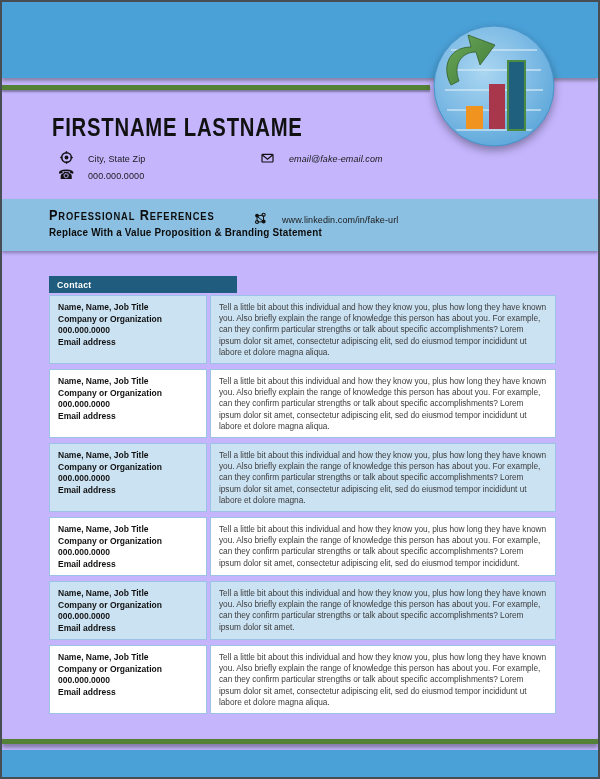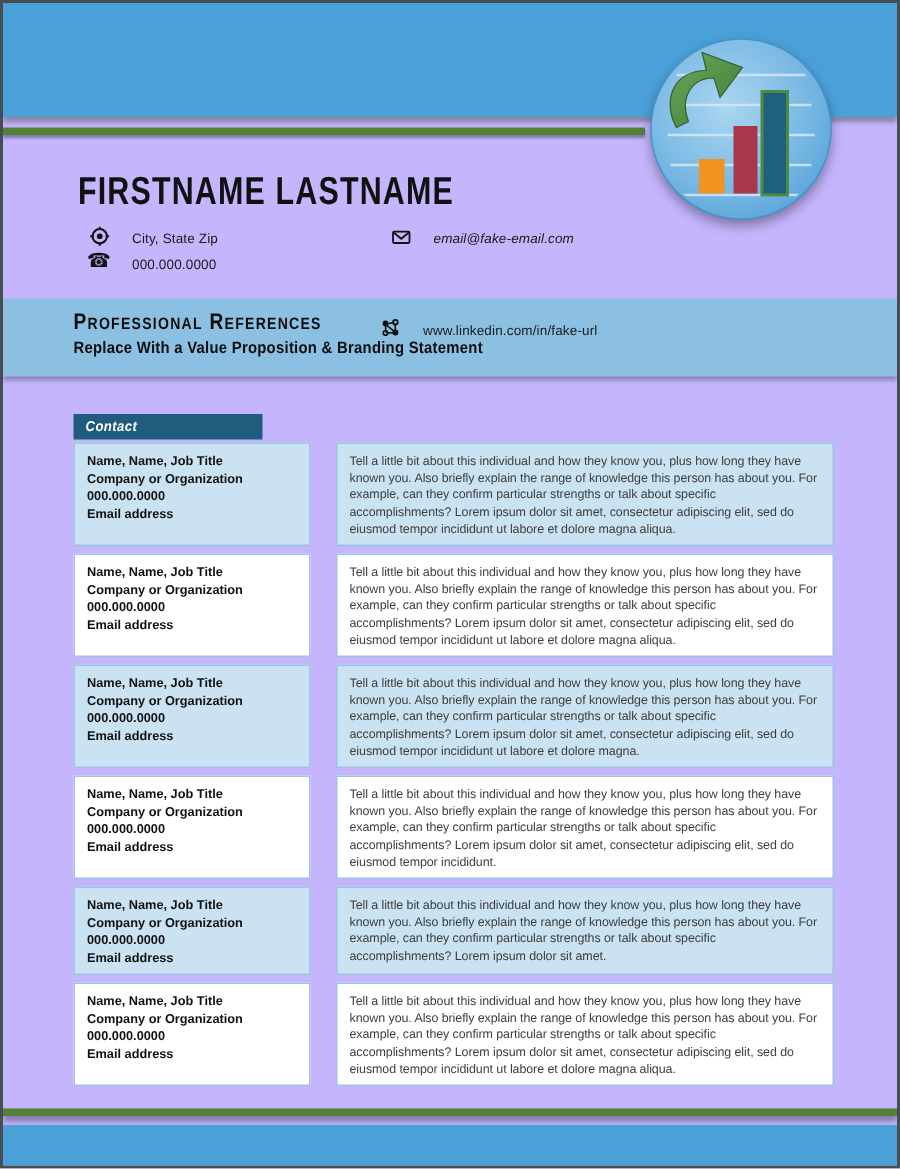--- a/index.html
+++ b/index.html
@@ -59,24 +59,24 @@
   }
   
   .ref-table { position:absolute; left:47px; top:274px; width:507px; z-index:1; }
   .thead { display:flex; gap:3px; }
   .th {
     background:var(--table-header-blue,#1f5c7d); color:#ffffff; height:17px;
     display:flex; align-items:center; padding:0 8px; box-sizing:border-box;
   }
   .th-inner { font-size:9.5px; font-weight:bold; letter-spacing:.3px;
               transform:scaleX(.92); transform-origin:left center; white-space:nowrap; }
-  .th-contact { width:126px;font-style:italic; }
+  .th-contact { width:188px; }
   .th-context { flex:1; }
   .rows { margin-top:2px; }
-  .row { display:flex; gap:17px; }
+  .row { display:flex; gap:3px; }
   .row + .row { margin-top:5px; }
   .cell {
     border:1px solid var(--cell-border,#9cc2e5); box-sizing:border-box;
     padding:6px 8px 5px 8px;
   }
   .row.alt .cell { background:var(--row-blue,#cbe2f2); }
   .row.plain .cell { background:#ffffff; }
   .cell-contact { width:158px; }
   .cell-context { flex:1; }
   .contact-line { font-size:8.5px; font-weight:bold; line-height:11.5px; color:#111; }

